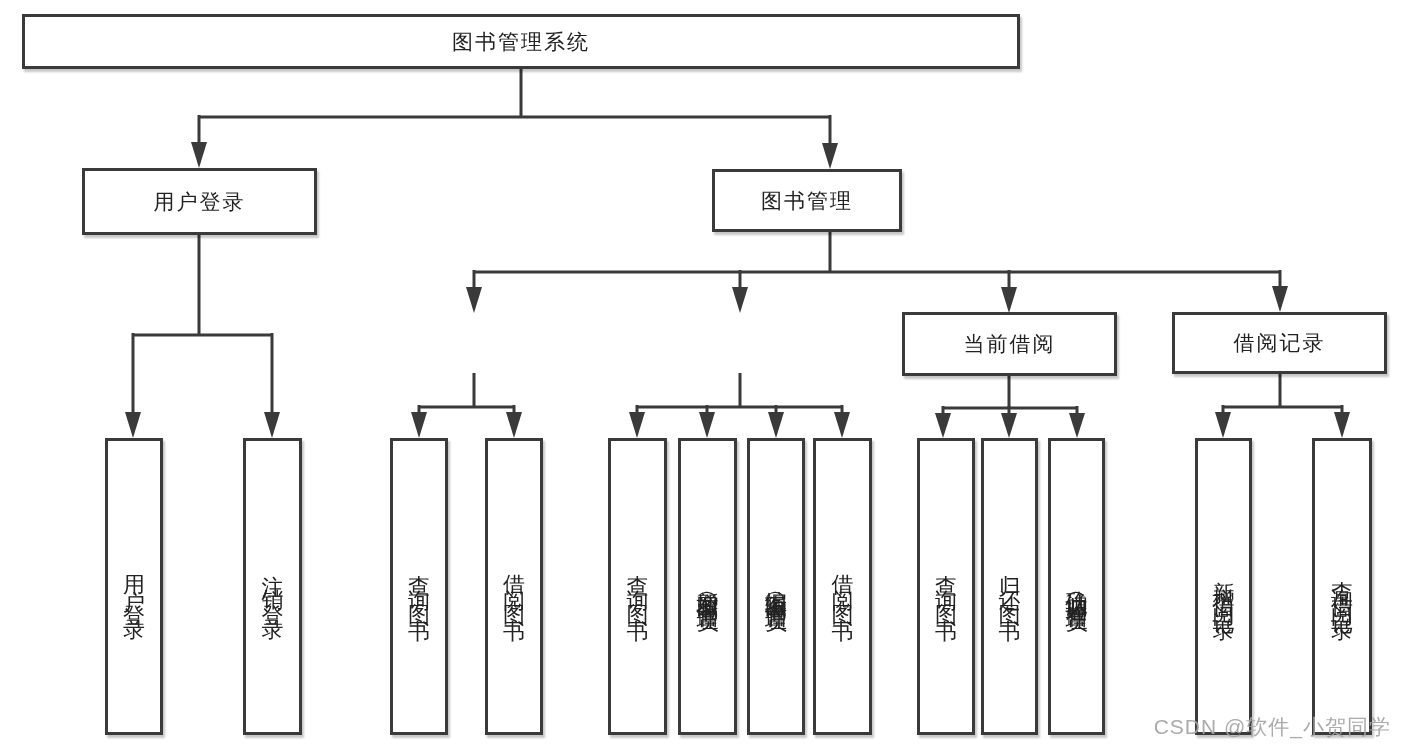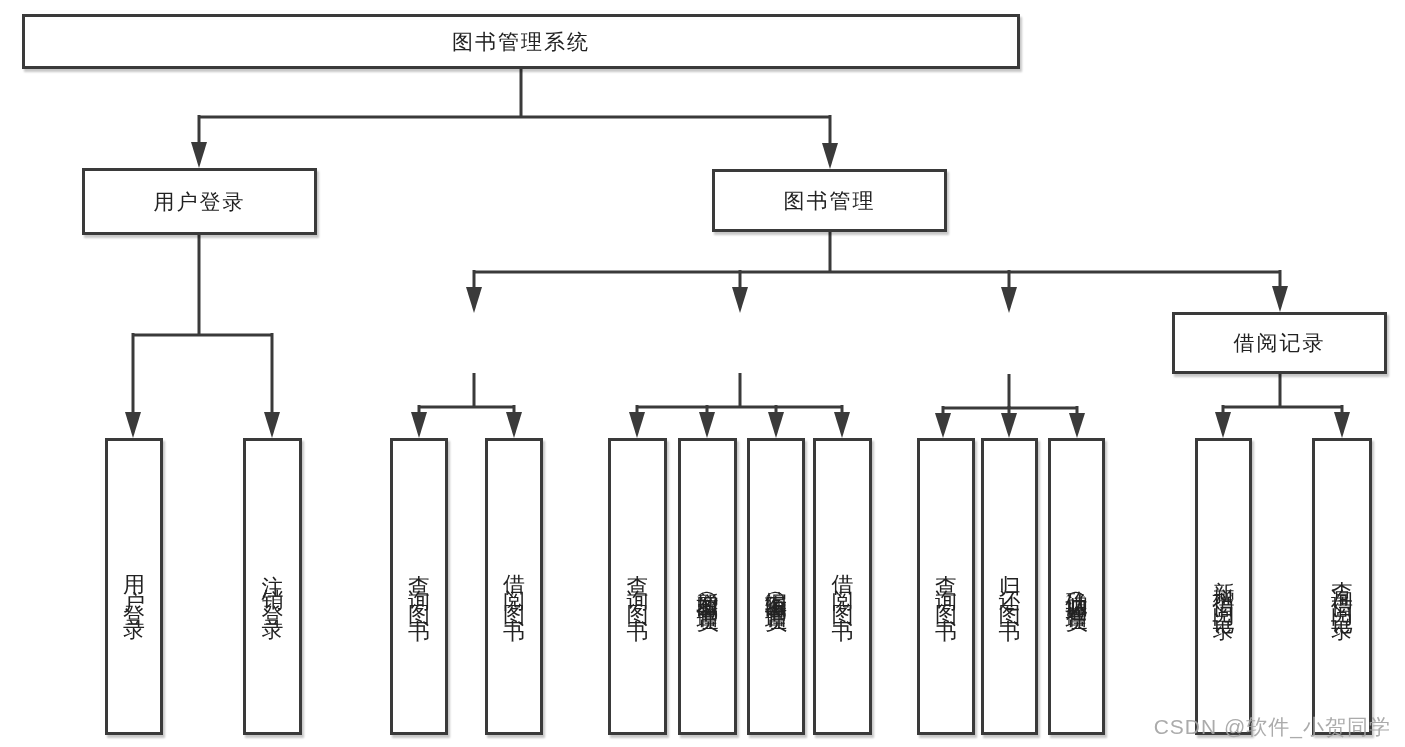--- a/index.html
+++ b/index.html
@@ -108,24 +108,27 @@
       <polygon class="head" points="1334,412 1350,412 1342,438"></polygon>
   </svg>
 
   <div class="node h" style="left:22px;top:14px;width:998px;height:55px">
     <span>图书管理系统</span>
   </div>
 
   <div class="node h" style="left:82px;top:168px;width:235px;height:67px">
     <span>用户登录</span>
   </div>
-  <div class="node h" style="left:712px;top:169px;width:235px;height:63px">
+  <div class="node h" style="left:712px;top:169px;width:190px;height:63px">
     <span>图书管理</span>
   </div>
 
+  <div class="node h" style="left:902px;top:312px;width:215px;height:64px">
+    <span>当前借阅</span>
+  </div>
   <div class="node h" style="left:1172px;top:312px;width:215px;height:62px">
     <span>借阅记录</span>
   </div>
 
   <div class="node leaf" style="left:105px;width:58px">
     <span>用户登录</span>
   </div>
   <div class="node leaf" style="left:243px;width:59px">
     <span>注销登录</span>
   </div>

